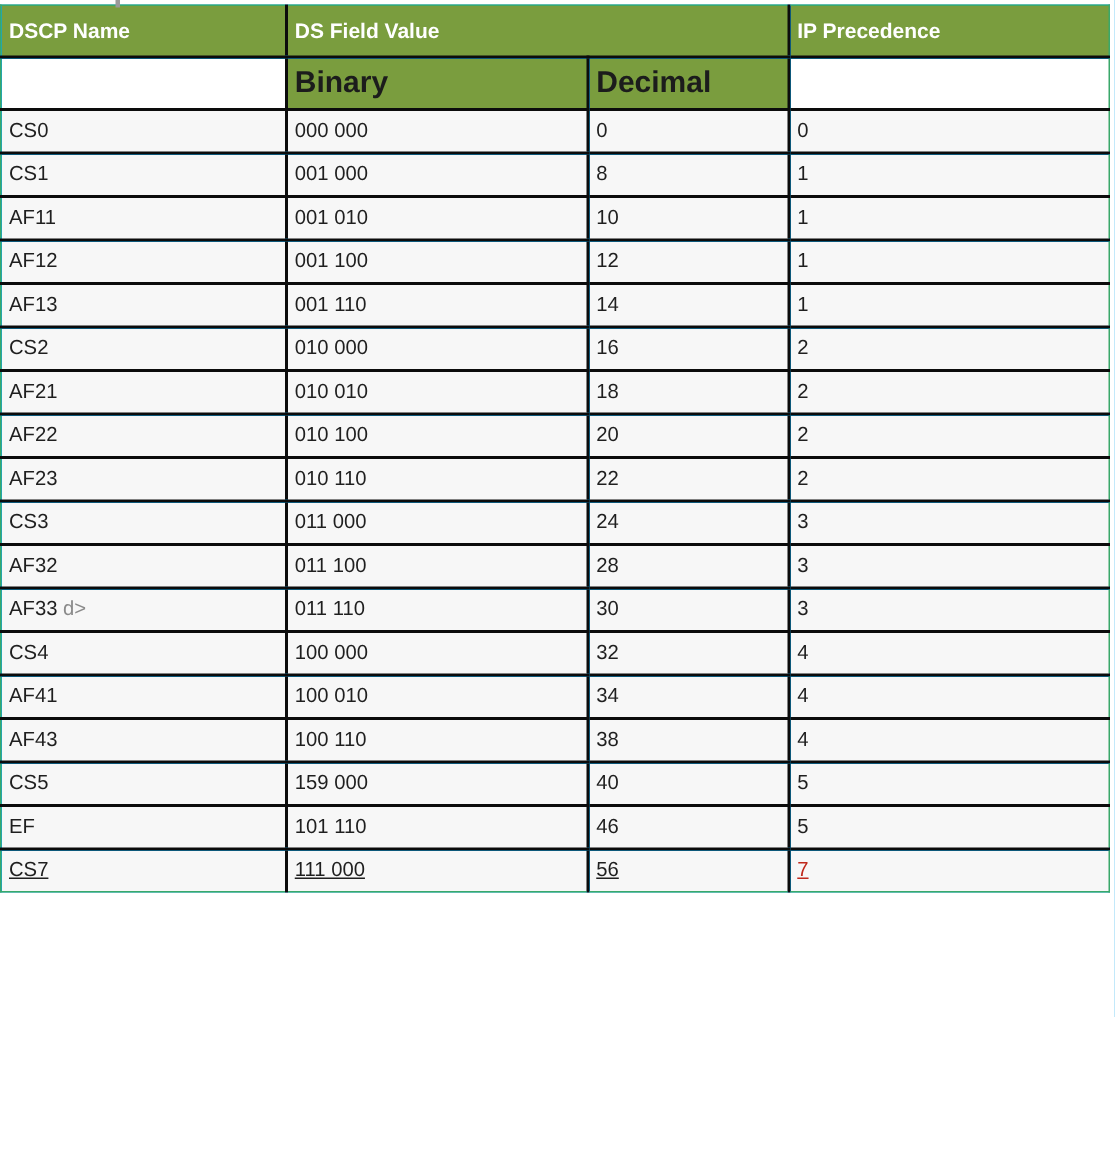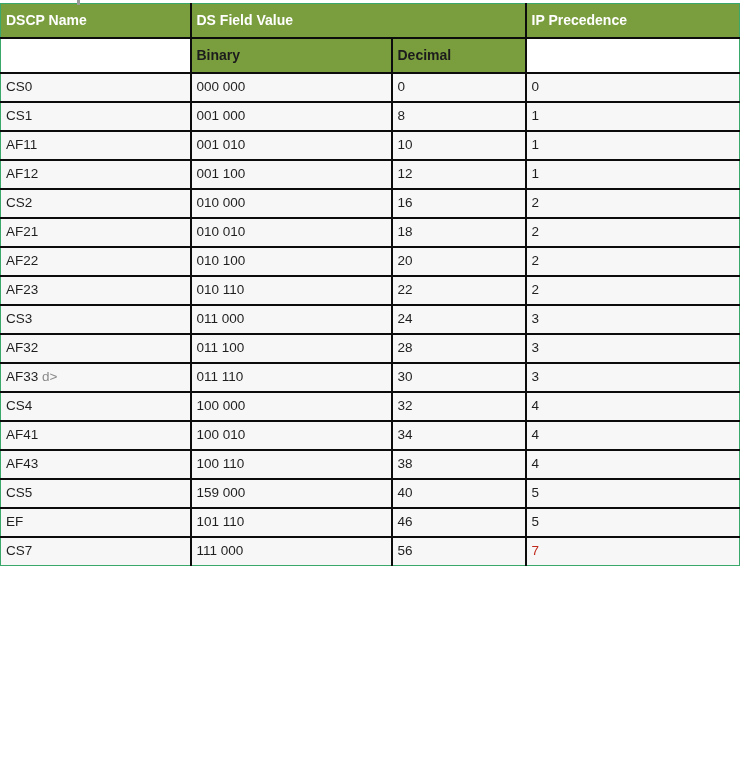--- a/index.html
+++ b/index.html
@@ -73,38 +73,39 @@
     font-weight: bold;
     font-size: 14px;
     height: 34px;
     border-top: 0;
   }
 
   thead th.hdr-sub {
     background: #7a9d3e;
     color: #1c1c1c;
     font-weight: bold;
-    font-size: 14px;
+    font-size: 20px;
     height: 35px;
   }
 
   thead th.hdr-blank {
     background: #ffffff;
     height: 35px;
   }
 
   tbody td {
     background: #f7f7f7;
     color: #1f1f1f;
     font-weight: normal;
     height: 33px;
   }
 
   tbody tr:last-child td {
     border-bottom: 0;
+    text-decoration: underline;
   }
 
   .muted { color: #8a8a8a; }
   .alert { color: #c0291c; }
 </style>
 </head>
 <body>
 
 <div id="top-artifact"></div>
 
@@ -148,20 +149,26 @@
           <td>10</td>
           <td>1</td>
         </tr>
         <tr>
           <td><span>AF12</span></td>
           <td>001 100</td>
           <td>12</td>
           <td>1</td>
         </tr>
         <tr>
+          <td><span>AF13</span></td>
+          <td>001 110</td>
+          <td>14</td>
+          <td>1</td>
+        </tr>
+        <tr>
           <td><span>CS2</span></td>
           <td>010 000</td>
           <td>16</td>
           <td>2</td>
         </tr>
         <tr>
           <td><span>AF21</span></td>
           <td>010 010</td>
           <td>18</td>
           <td>2</td>

